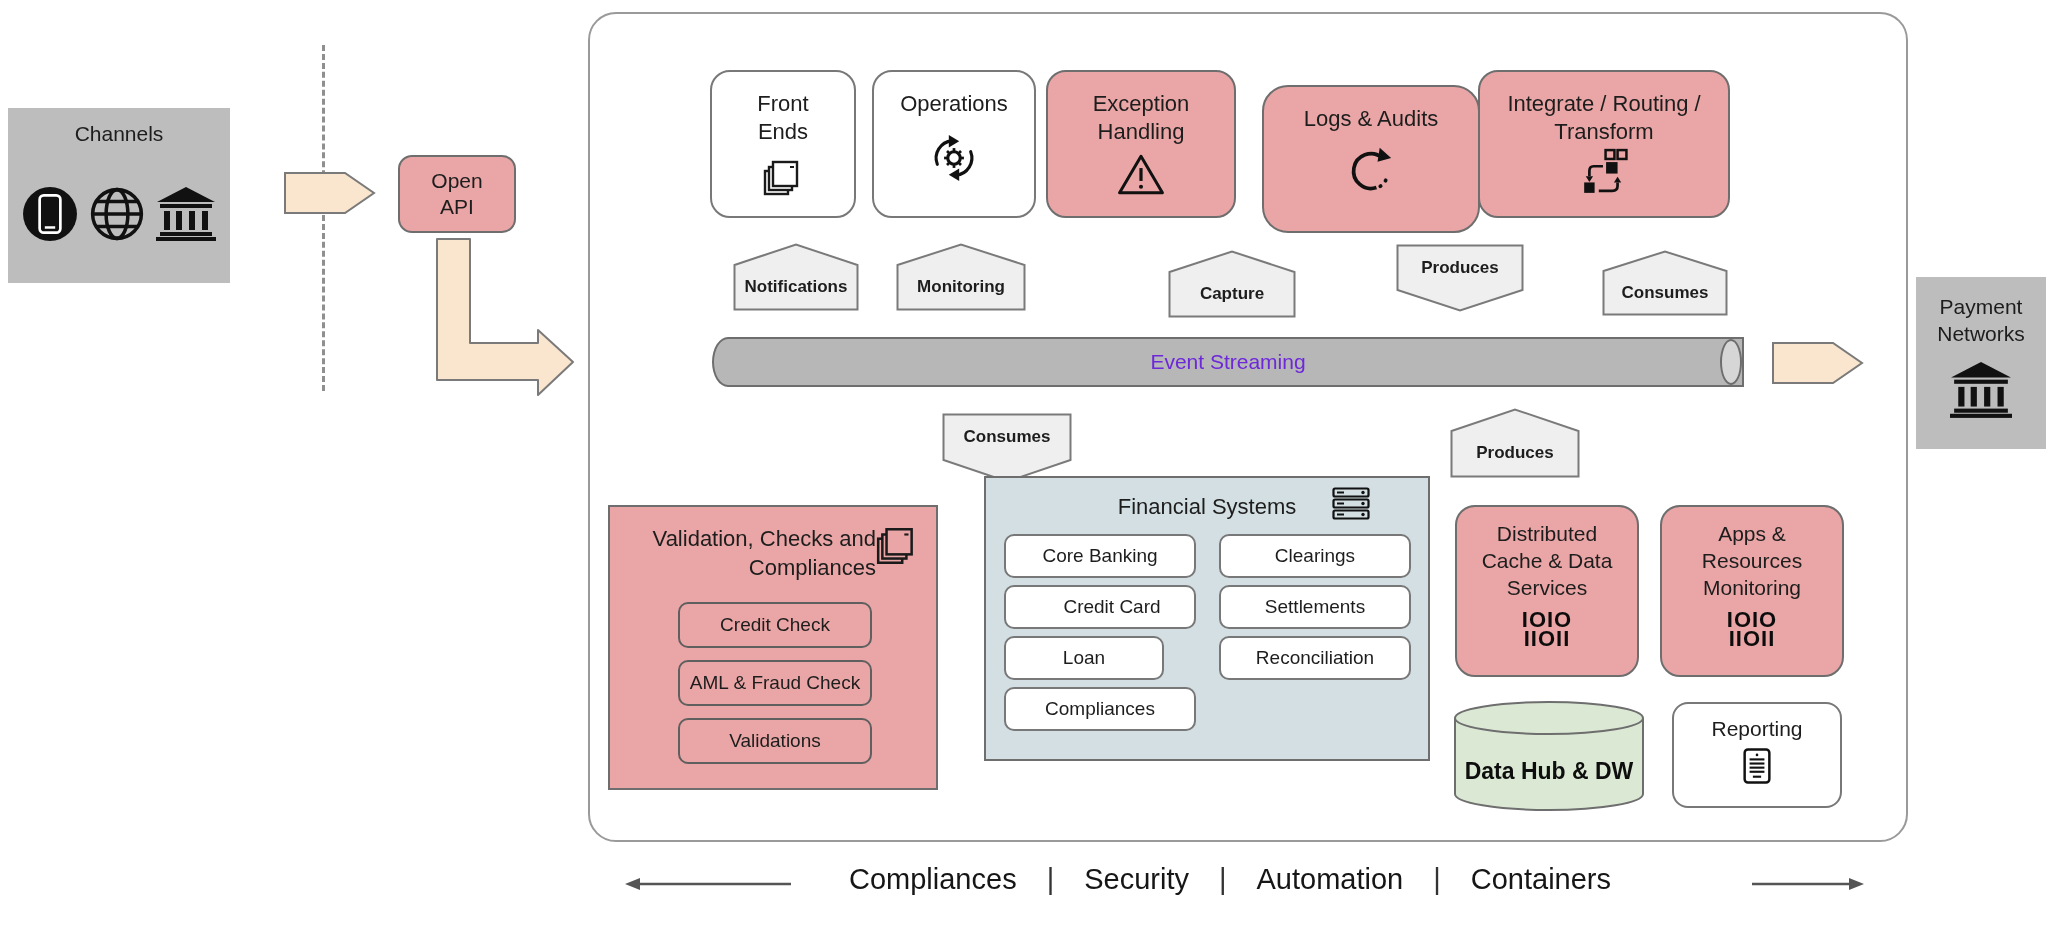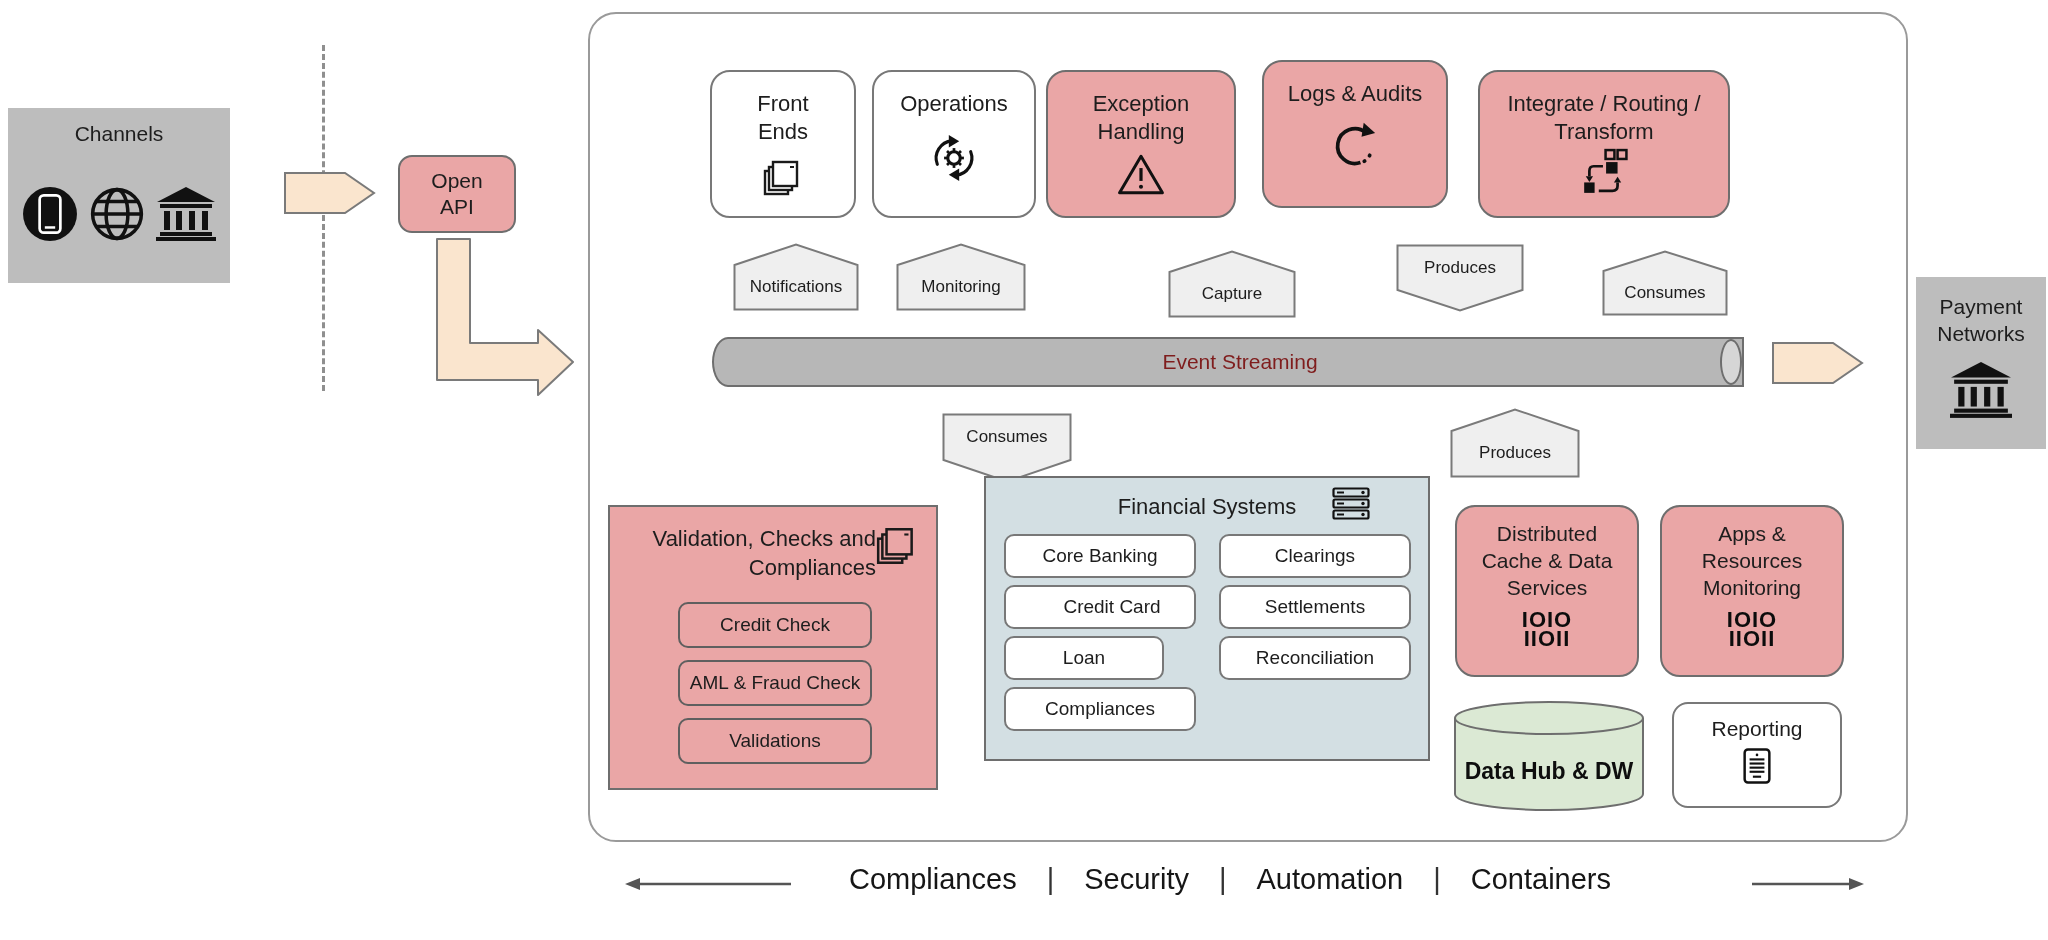--- a/index.html
+++ b/index.html
@@ -11,21 +11,21 @@
   .node{
     position:absolute;box-sizing:border-box;border:2px solid #6e6e6e;border-radius:20px;
     display:flex;flex-direction:column;align-items:center;justify-content:flex-start;
     text-align:center;
   }
   .node .lbl{font-size:22px;line-height:1.28;margin-top:18px;}
   .node .ic{margin-top:10px;}
   .pink{background:#EAA6A6;}
   .whitefill{background:#ffffff;border-color:#787878;}
   .grayband{background:#BDBDBD;}
-  .tagwrap{position:absolute;}
+  .tagwrap{position:absolute;font-weight:bold;}
   .tagwrap svg{position:absolute;left:0;top:0;width:100%;height:100%;}
   .taglbl{position:absolute;left:0;width:100%;text-align:center;font-size:17px;color:#1d1d1d;}
   .btn{
     position:absolute;box-sizing:border-box;border-radius:10px;display:flex;
     align-items:center;justify-content:center;font-size:19px;
   }
   .binary{font-weight:800;font-size:22px;line-height:0.9;letter-spacing:1px;color:#0c0c0c;margin-top:8px;}
   .footer-word{font-size:29px;font-weight:500;color:#161616;}
   .footer-sep{font-size:29px;font-weight:400;color:#333;}
 </style>
@@ -135,21 +135,21 @@
     <div class="lbl" style="max-width:120px;">Exception Handling</div>
     <span class="ic" style="margin-top:6px;">
       <svg width="50" height="45" viewBox="0 0 46 42">
         <path d="M23,4 L43,38 H3 Z" fill="none" stroke="#111" stroke-width="2.8" stroke-linejoin="round"></path>
         <line x1="23" y1="15" x2="23" y2="27" stroke="#111" stroke-width="3"></line>
         <circle cx="23" cy="32.5" r="1.9" fill="#111"></circle>
       </svg>
     </span>
   </div>
 
-  <div class="node pink" style="left:1262px;top:60px;width:186px;height:148px;">
+  <div class="node pink" style="left:1262px;top:85px;width:218px;height:148px;border-radius:26px;">
     <div class="lbl">Logs &amp; Audits</div>
     <span class="ic" style="margin-top:12px;">
       <svg width="50" height="50" viewBox="0 0 46 46">
         <path d="M33,11.5 A16,16 0 1 0 28,39.2" fill="none" stroke="#111" stroke-width="3.4"></path>
         <path d="M31.5,38 A16,16 0 0 0 38.3,27.5" fill="none" stroke="#111" stroke-width="3.4" stroke-linecap="round" stroke-dasharray="0.5 6.5"></path>
         <polygon points="31,2.5 41.5,12 29,15.5" fill="#111"></polygon>
       </svg>
     </span>
   </div>
 
@@ -199,21 +199,21 @@
   </div>
   <div class="tagwrap" style="left:1602px;top:250px;width:126px;height:66px;">
     <svg viewBox="0 0 126 66" preserveAspectRatio="none">
         <polygon points="1.5,21 63,1.5 124.5,21 124.5,64.5 1.5,64.5" fill="#EFEFEF" stroke="#7a7a7a" stroke-width="2"></polygon>
       </svg>
     <div class="taglbl" style="top:33px;">Consumes</div>
   </div>
 
   <div class="abs" style="left:712px;top:337px;width:1032px;height:50px;background:#B7B7B7;border:2px solid #6e6e6e;box-sizing:border-box;
               border-top-left-radius:16px 25px;border-bottom-left-radius:16px 25px;">
-    <div class="abs" style="left:12px;top:0;width:100%;height:100%;display:flex;align-items:center;justify-content:center;font-size:21px;color:#7f1d1d;">Event Streaming</div>
+    <div class="abs" style="left:0;top:0;width:100%;height:100%;display:flex;align-items:center;justify-content:center;font-size:21px;color:#6d28d9;">Event Streaming</div>
     <div class="abs" style="right:0px;top:0px;width:22px;height:46px;background:#D6D6D6;border:2px solid #6e6e6e;border-radius:50%;box-sizing:border-box;"></div>
   </div>
 
   <span class="abs" style="left:1772px;top:342px;">
     <svg width="92" height="42" viewBox="0 0 92 42">
       <polygon points="1,1 61,1 90,21 61,41 1,41" fill="#FAE5CE" stroke="#7a7a7a" stroke-width="2"></polygon>
     </svg>
   </span>
 
   <div class="abs grayband" style="left:1916px;top:277px;width:130px;height:172px;">

